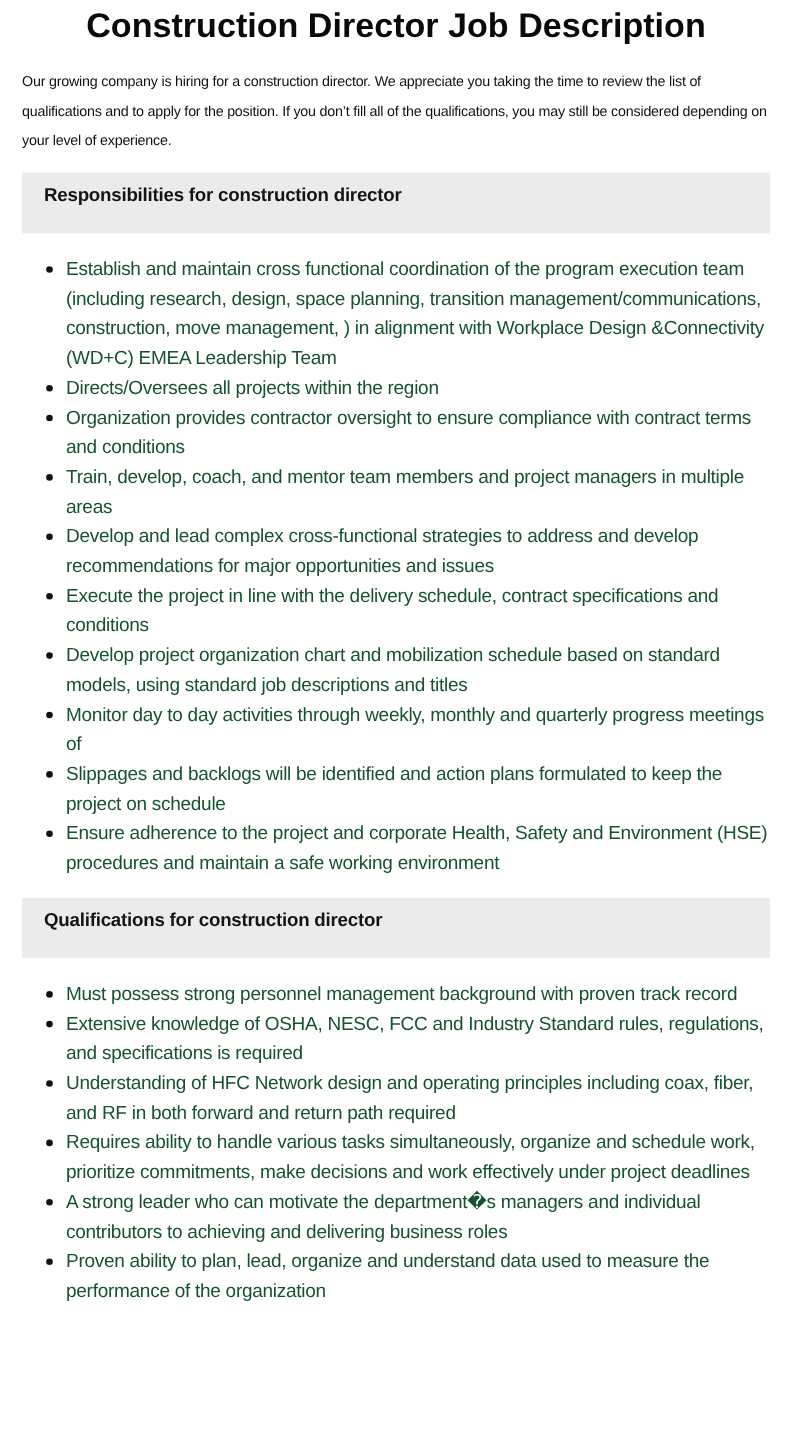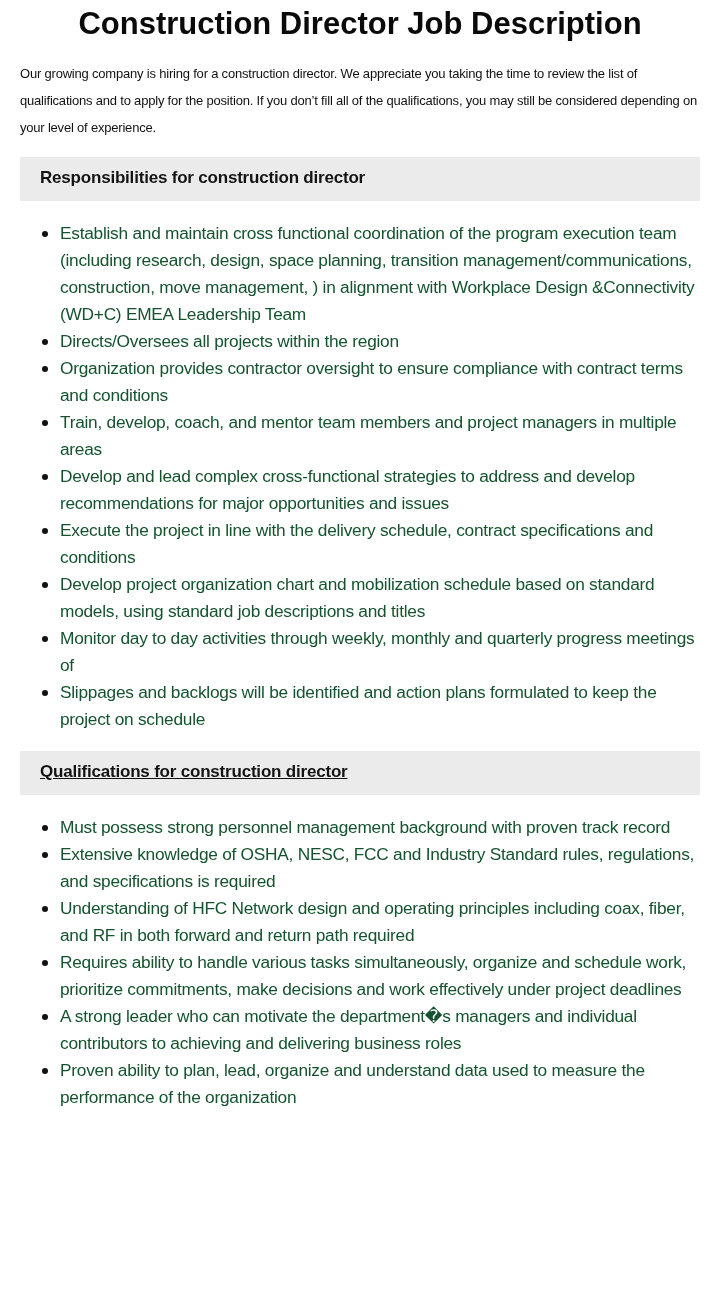--- a/index.html
+++ b/index.html
@@ -32,31 +32,30 @@
     .intro {
       margin: 14px 0 0 0;
       font-size: 13px;
       line-height: 27px;
       color: #111111;
       letter-spacing: -0.2px;
     }
     .section-header {
       margin-top: 16px;
       background: #ebebeb;
-      height: 44px;
+      height: 55px;
       line-height: 42px;
       padding-left: 20px;
       font-size: 17px;
       font-weight: bold;
       color: #141414;
       letter-spacing: -0.2px;
     }
     .section-header.second {
       margin-top: 18px;
-      text-decoration: underline;
     }
     ul.bullets {
       list-style: none;
       margin: 19px 0 0 0;
       padding: 0 0 0 40px;
     }
     ul.bullets li {
       position: relative;
       font-size: 17.3px;
       line-height: 27px;
@@ -86,20 +85,21 @@
   <ul class="bullets">
     <li><span class="bullet"></span><span>Establish and maintain cross functional coordination of the program execution team (including research, design, space planning, transition management/communications, construction, move management, ) in alignment with Workplace Design &amp;Connectivity (WD+C) EMEA Leadership Team</span></li>
     <li><span class="bullet"></span><span>Directs/Oversees all projects within the region</span></li>
     <li><span class="bullet"></span><span>Organization provides contractor oversight to ensure compliance with contract terms and conditions</span></li>
     <li><span class="bullet"></span><span>Train, develop, coach, and mentor team members and project managers in multiple areas</span></li>
     <li><span class="bullet"></span><span>Develop and lead complex cross-functional strategies to address and develop recommendations for major opportunities and issues</span></li>
     <li><span class="bullet"></span><span>Execute the project in line with the delivery schedule, contract specifications and conditions</span></li>
     <li><span class="bullet"></span><span>Develop project organization chart and mobilization schedule based on standard models, using standard job descriptions and titles</span></li>
     <li><span class="bullet"></span><span>Monitor day to day activities through weekly, monthly and quarterly progress meetings of</span></li>
     <li><span class="bullet"></span><span>Slippages and backlogs will be identified and action plans formulated to keep the project on schedule</span></li>
+    <li><span class="bullet"></span><span>Ensure adherence to the project and corporate Health, Safety and Environment (HSE) procedures and maintain a safe working environment</span></li>
   </ul>
 
   <div class="section-header second">Qualifications for construction director</div>
 
   <ul class="bullets">
     <li><span class="bullet"></span><span>Must possess strong personnel management background with proven track record</span></li>
     <li><span class="bullet"></span><span>Extensive knowledge of OSHA, NESC, FCC and Industry Standard rules, regulations, and specifications is required</span></li>
     <li><span class="bullet"></span><span>Understanding of HFC Network design and operating principles including coax, fiber, and RF in both forward and return path required</span></li>
     <li><span class="bullet"></span><span>Requires ability to handle various tasks simultaneously, organize and schedule work, prioritize commitments, make decisions and work effectively under project deadlines</span></li>
     <li><span class="bullet"></span><span>A strong leader who can motivate the department�s managers and individual contributors to achieving and delivering business roles</span></li>

